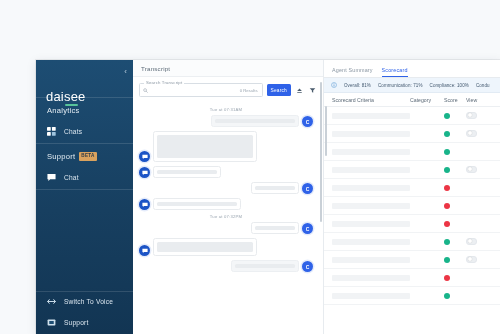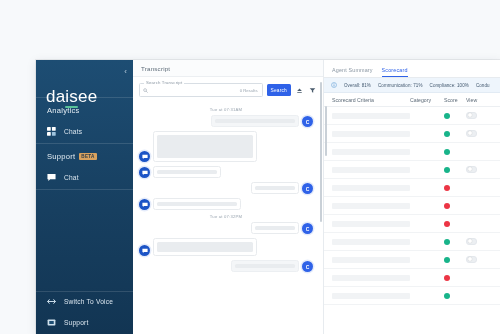--- a/index.html
+++ b/index.html
@@ -17,33 +17,33 @@
     display:flex;overflow:hidden;
   }
   
   .sidebar{
     width:97px;flex:0 0 97px;height:100%;
     background:linear-gradient(180deg,#1d4d73 0%,#173f60 55%,#123553 100%);
     color:#ffffff;position:relative;overflow:hidden;
   }
   .logo-row{height:37px;display:flex;align-items:center;padding:0 8px 0 10px;position:relative;}
   .logo{
-    font-size:17px;letter-spacing:.2px;color:#ffffff;font-weight:400;
+    font-size:13px;letter-spacing:.2px;color:#ffffff;font-weight:400;
     position:relative;display:inline-block;line-height:1;margin-top:36px;
   }
   .logo .ai-underline{
     position:absolute;left:19px;bottom:-3px;width:13px;height:2px;background:#58c39a;border-radius:1px;
   }
   .collapse-btn{
     position:absolute;right:6px;top:8px;font-size:8px;color:#b8ccdd;line-height:1;cursor:pointer;
   }
   .side-sep{height:1px;background:rgba(255,255,255,0.13);margin:0;}
   .side-head{
     font-size:7.6px;color:#e4edf4;padding:8px 0 7px 11px;letter-spacing:.25px;
-    display:flex;align-items:center;gap:4px;
+    display:flex;gap:4px;
   }
   .beta{
     font-size:4.6px;background:#d9a25e;color:#2a3a48;padding:1px 2px;border-radius:1px;
     letter-spacing:.3px;font-weight:700;position:relative;top:-.5px;
   }
   .side-item{
     display:flex;align-items:center;gap:8px;padding:5px 0 7px 11px;cursor:pointer;
   }
   .side-item-label{font-size:6.6px;color:#dce7f0;letter-spacing:.2px;}
   .ico{width:9px;height:9px;flex:0 0 9px;display:block;}

